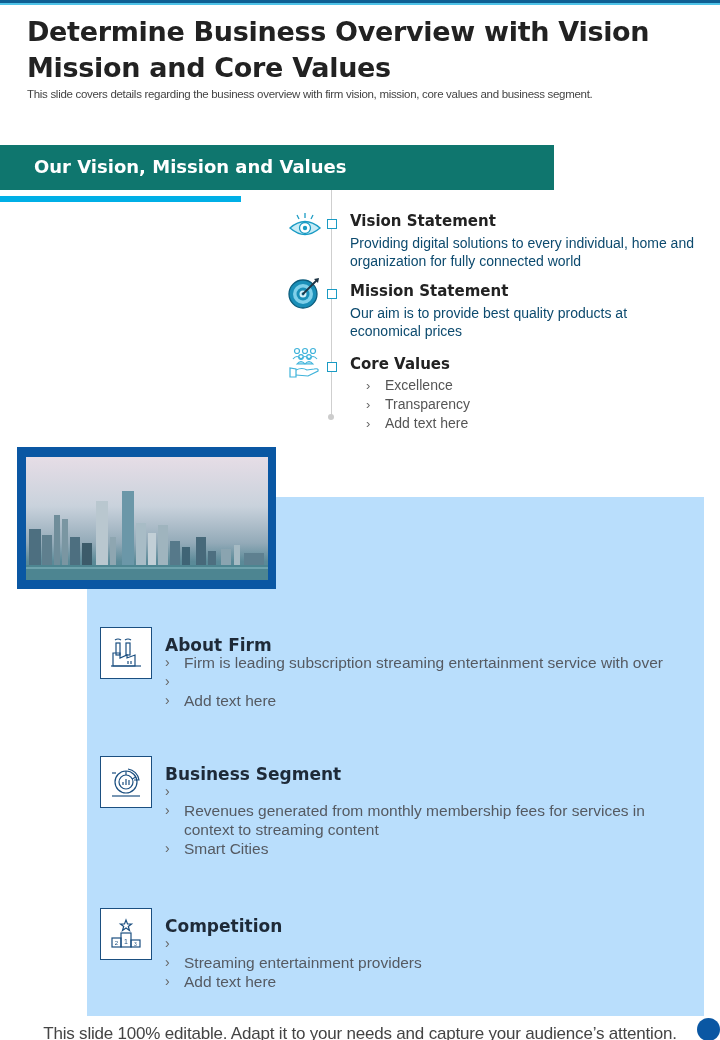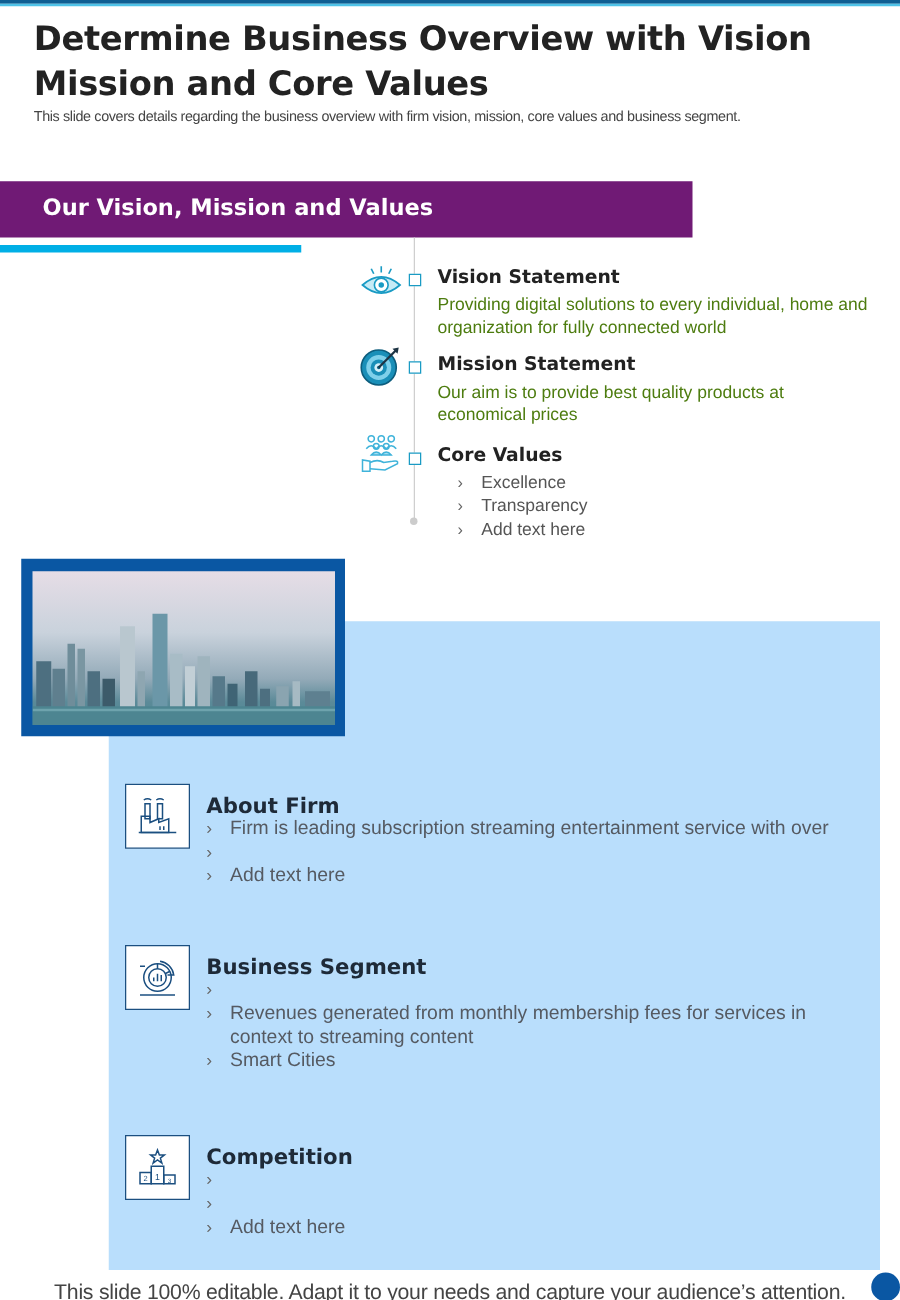--- a/index.html
+++ b/index.html
@@ -5,32 +5,32 @@
     * { box-sizing: border-box; margin: 0; padding: 0; }
     html, body { width: 720px; height: 1040px; background: #ffffff; overflow: hidden; }
     body { position: relative; font-family: "Liberation Sans", sans-serif; color: #222; }
 
     .top-bar-dark { position: absolute; left: 0; top: 0; width: 720px; height: 3px; background: #0f5f93; }
     .top-bar-light { position: absolute; left: 0; top: 3px; width: 720px; height: 2px; background: #4fc3e8; }
 
     .title { position: absolute; left: 27px; top: 14px; width: 660px; font-family: "DejaVu Sans", sans-serif; font-weight: bold; font-size: 27px; line-height: 36px; color: #222222; letter-spacing: -0.3px; }
     .subtitle { position: absolute; left: 27px; top: 88px; font-size: 11.5px; color: #444; letter-spacing: -0.3px; }
 
-    .banner { position: absolute; left: 0; top: 145px; width: 554px; height: 45px; background: #701a75; }
+    .banner { position: absolute; left: 0; top: 145px; width: 554px; height: 45px; background: #0f766e; }
     .banner-text { position: absolute; left: 34px; top: 11px; font-family: "DejaVu Sans", sans-serif; font-weight: bold; font-size: 18px; color: #ffffff; }
     .banner-underline { position: absolute; left: 0; top: 196px; width: 241px; height: 6px; background: #00afe6; }
 
     .timeline-line { position: absolute; left: 331px; top: 190px; width: 1px; height: 228px; background: #cfcfcf; }
     .timeline-dot { position: absolute; left: 328px; top: 414px; width: 6px; height: 6px; border-radius: 50%; background: #cccccc; }
 
     .vm-item { position: absolute; left: 288px; width: 420px; }
     .vm-icon { position: absolute; left: 0; top: 0; width: 34px; height: 34px; }
     .vm-square { position: absolute; left: 39px; width: 10px; height: 10px; border: 1.5px solid #1a9bc4; background: #fff; }
     .vm-title { position: absolute; left: 62px; top: 0; font-family: "DejaVu Sans", sans-serif; font-weight: bold; font-size: 15px; color: #222; white-space: nowrap; }
-    .vm-text { position: absolute; left: 62px; top: 22px; width: 350px; font-size: 14px; line-height: 18px; color: #4d7c0f; }
+    .vm-text { position: absolute; left: 62px; top: 22px; width: 350px; font-size: 14px; line-height: 18px; color: #0c4a6e; }
     .vm-list { position: absolute; left: 78px; top: 21px; list-style: none; }
     .vm-list li { font-size: 14px; line-height: 18px; color: #555; white-space: nowrap; }
     .vm-list li .chev { display: inline-block; width: 19px; color: #666; font-size: 13px; }
 
     .photo-frame { position: absolute; left: 17px; top: 447px; width: 259px; height: 142px; background: #0a57a3; }
     .photo { position: absolute; left: 9px; top: 10px; width: 242px; height: 123px; overflow: hidden; background: linear-gradient(180deg, #e6dde6 0%, #c9d2dc 40%, #93aab8 70%, #5b8a98 85%, #4f8a96 100%); }
 
     .light-panel { position: absolute; left: 87px; top: 497px; width: 617px; height: 519px; background: #b9defc; }
 
     .section { position: absolute; left: 100px; width: 600px; }
@@ -224,20 +224,21 @@
       <text x="26.5" y="29" font-size="5" text-anchor="middle" fill="#1b4f80" stroke="none">3</text>
     </svg>
   </div>
   <span class="sec-title">Competition</span>
   <ul class="sec-list">
     <li>
         <span class="chev">›</span>
       </li>
     <li>
         <span class="chev">›</span>
+        <span>Streaming entertainment  providers</span>
       </li>
     <li>
         <span class="chev">›</span>
         <span>Add text here</span>
       </li>
   </ul>
 </div>
 
 <p class="footer-text">This slide 100% editable. Adapt it to your needs and capture your audience’s attention.</p>
 <div class="footer-dot"></div>

